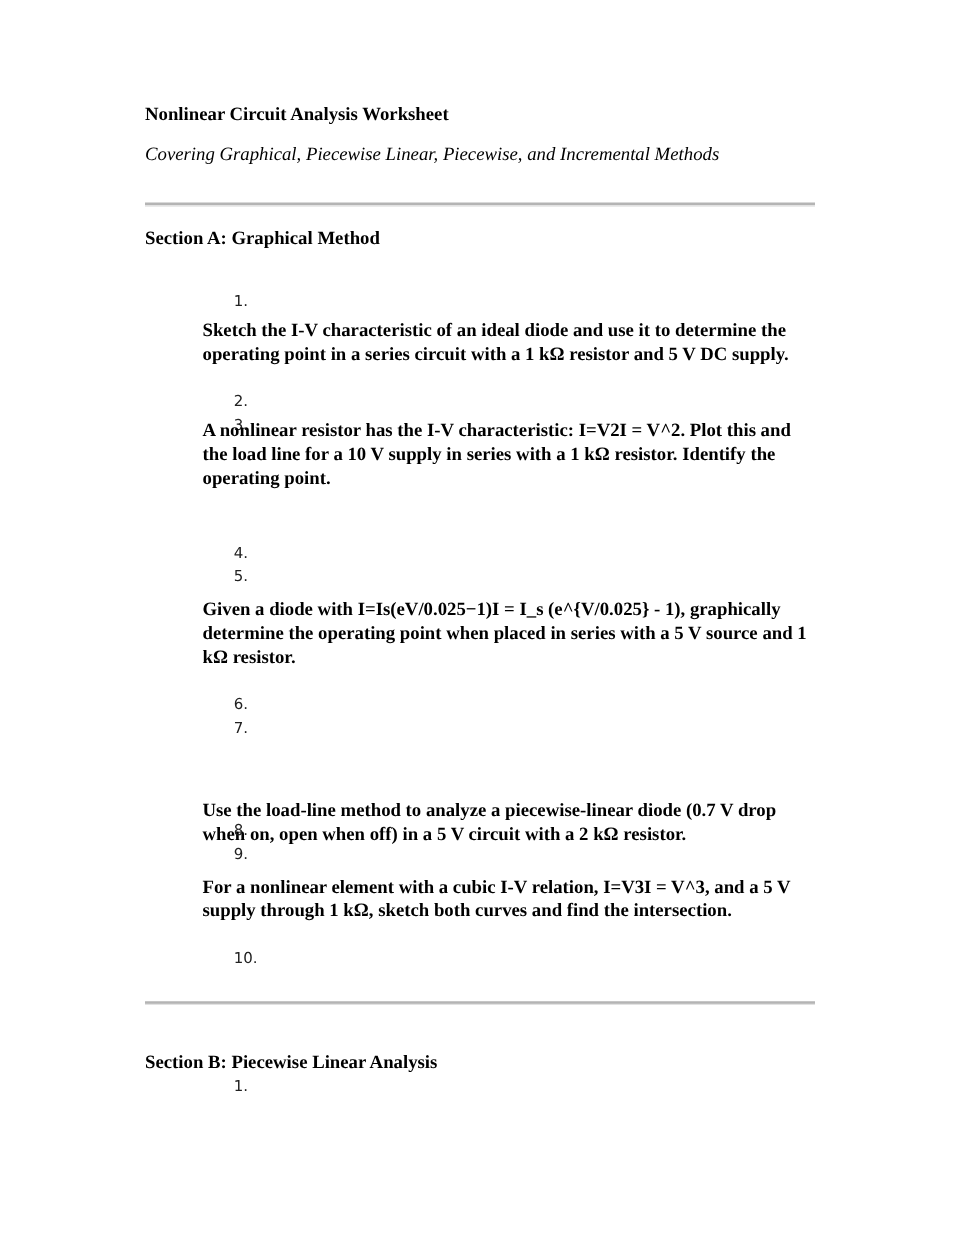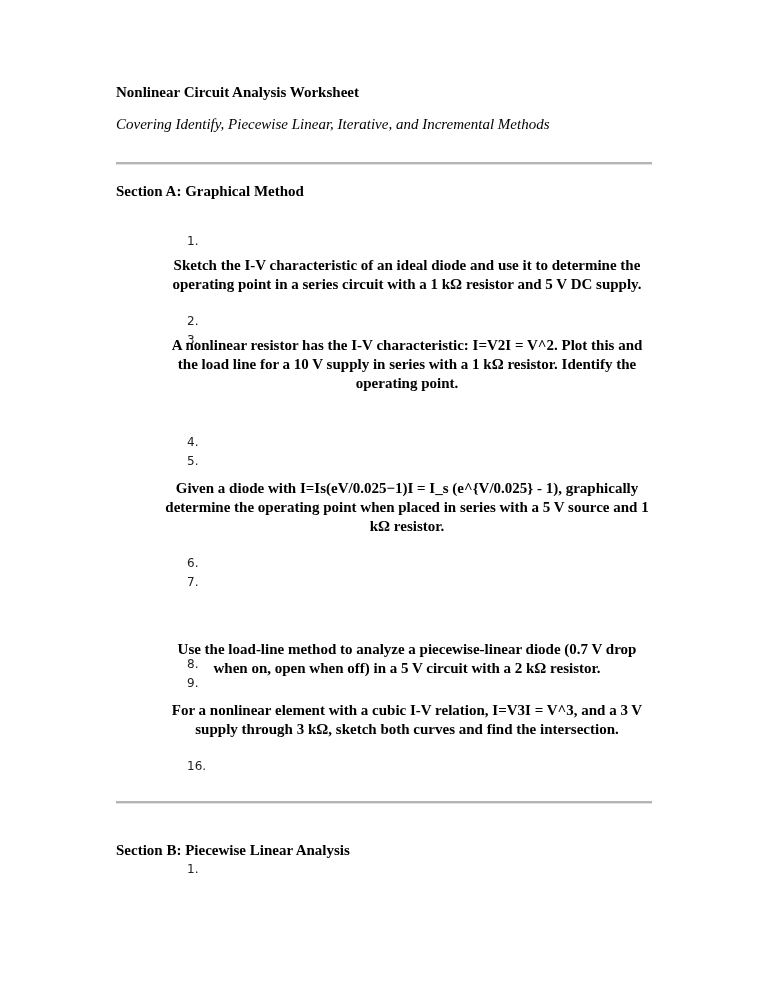--- a/index.html
+++ b/index.html
@@ -8,21 +8,21 @@
       background: #ffffff;
     }
     body {
       width: 768px;
       height: 994px;
       position: relative;
       overflow: hidden;
       font-family: "Liberation Serif", "DejaVu Serif", serif;
       color: #000000;
     }
-    .abs { position: absolute; margin: 0; text-align: center; }
+    .abs { position: absolute; margin: 0; }
     .title {
       left: 116px; top: 84px;
       font-size: 15px; font-weight: bold;
       white-space: nowrap;
     }
     .subtitle {
       left: 116px; top: 116px;
       font-size: 15px; font-style: italic;
       white-space: nowrap;
     }
@@ -48,21 +48,21 @@
       left: 162px; width: 490px;
       font-size: 15px;
       line-height: 19px;
       font-weight: bold;
     }
   </style>
 </head>
 <body>
 
 <h1 class="abs title">Nonlinear Circuit Analysis Worksheet</h1>
-<p class="abs subtitle">Covering Identify, Piecewise Linear, Iterative, and Incremental Methods</p>
+<p class="abs subtitle">Covering Graphical, Piecewise Linear, Piecewise, and Incremental Methods</p>
 
 <div class="abs hr" style="top:162px;"></div>
 
 <h2 class="abs section-heading" style="top:183px;">Section A: Graphical Method</h2>
 
 <div class="abs num" style="top:232px;">1.</div>
 <p class="abs question" style="top:256px;">Sketch the I-V characteristic of an ideal diode and use it to determine the operating point in a series circuit with a 1 kΩ resistor and 5 V DC supply.</p>
 
 <div class="abs num" style="top:312px;">2.</div>
 <div class="abs num" style="top:331px;">3.</div>
@@ -71,21 +71,21 @@
 <div class="abs num" style="top:433px;">4.</div>
 <div class="abs num" style="top:452px;">5.</div>
 <p class="abs question" style="top:479px;">Given a diode with I=Is(eV/0.025−1)I = I_s (e^{V/0.025} - 1), graphically determine the operating point when placed in series with a 5 V source and 1 kΩ resistor.</p>
 
 <div class="abs num" style="top:554px;">6.</div>
 <div class="abs num" style="top:573px;">7.</div>
 <p class="abs question" style="top:599px;margin-top:41px;">Use the load-line method to analyze a piecewise-linear diode (0.7 V drop when on, open when off) in a 5 V circuit with a 2 kΩ resistor.</p>
 
 <div class="abs num" style="top:655px;">8.</div>
 <div class="abs num" style="top:674px;">9.</div>
-<p class="abs question" style="top:701px;">For a nonlinear element with a cubic I-V relation, I=V3I = V^3, and a 3 V supply through 3 kΩ, sketch both curves and find the intersection.</p>
+<p class="abs question" style="top:701px;">For a nonlinear element with a cubic I-V relation, I=V3I = V^3, and a 5 V supply through 1 kΩ, sketch both curves and find the intersection.</p>
 
-<div class="abs num" style="top:757px;">16.</div>
+<div class="abs num" style="top:757px;">10.</div>
 
 <div class="abs hr" style="top:801px;"></div>
 
 <h2 class="abs section-heading" style="top:842px;">Section B: Piecewise Linear Analysis</h2>
 
 <div class="abs num" style="top:860px;">1.</div>
 
 </body></html>

